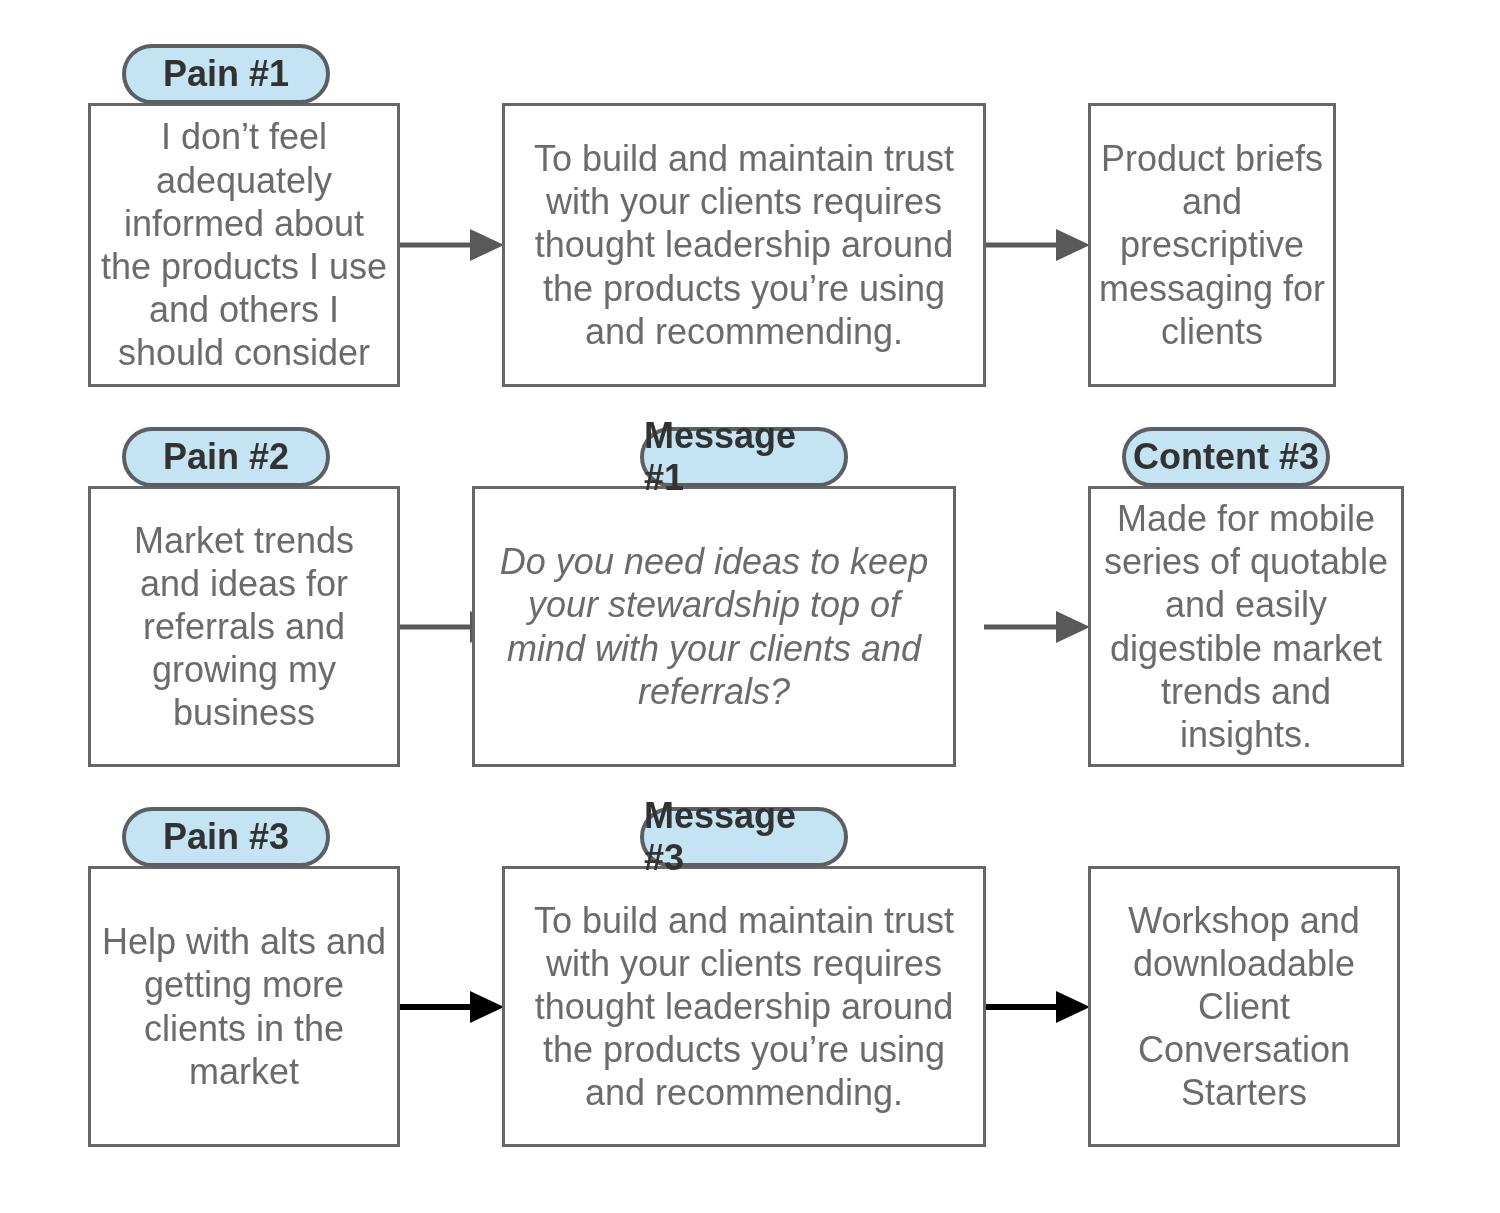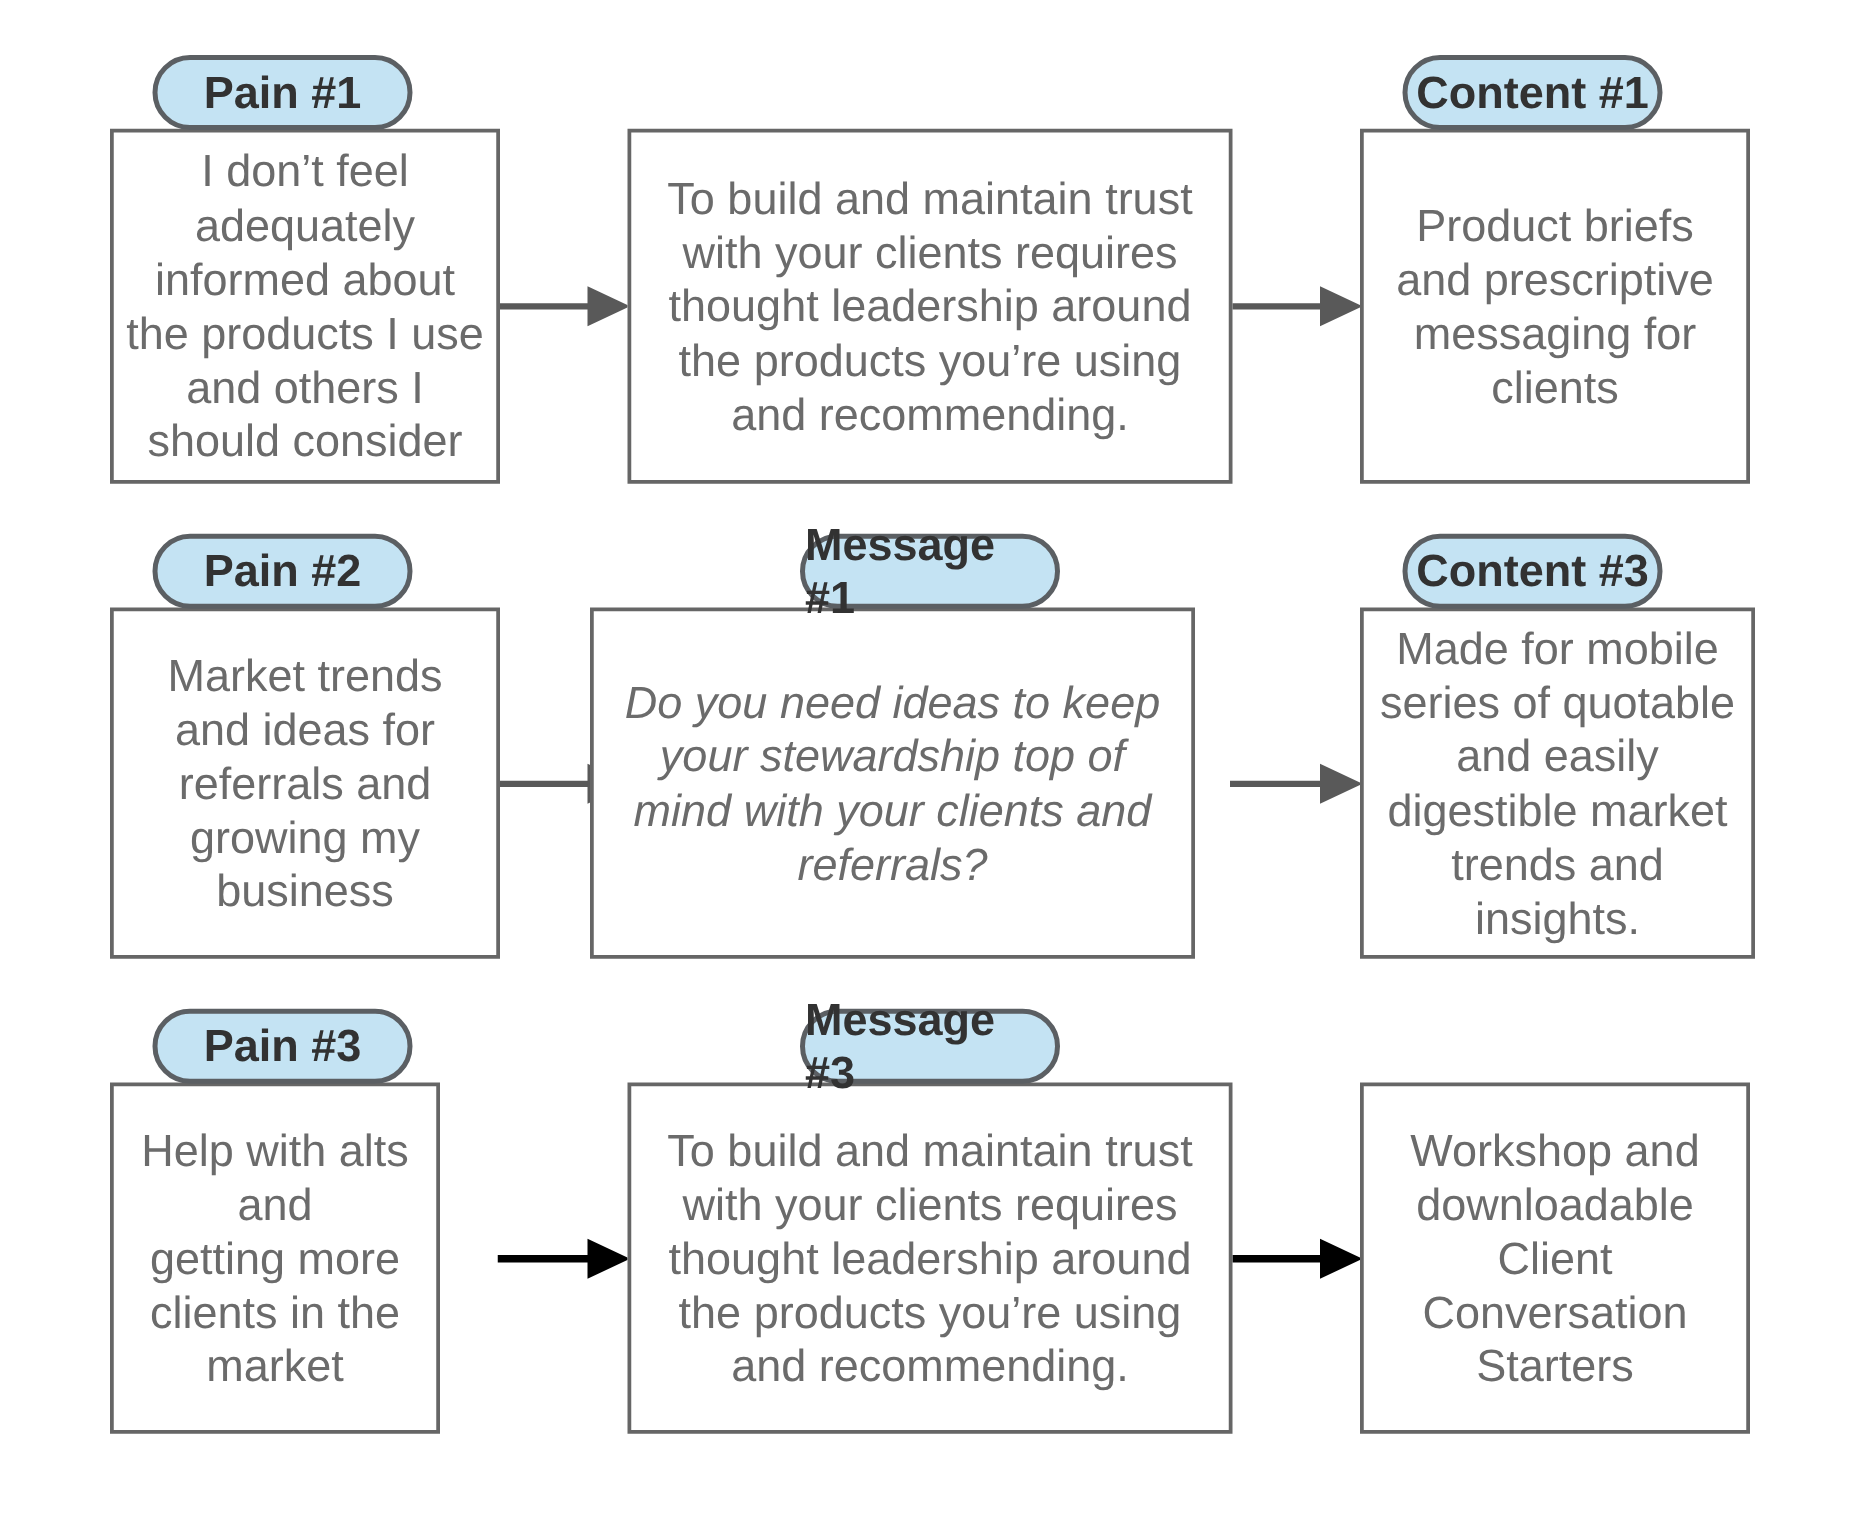--- a/index.html
+++ b/index.html
@@ -75,24 +75,21 @@
   </div>
 
   <div class="box" style="left:502px; top:103px; width:484px; height:284px;">
     <div class="body">To build and maintain trust
 with your clients requires
 thought leadership around
 the products you’re using
 and recommending.</div>
   </div>
 
-  <div class="pill" style="left:1122px; top:44px;">
-    <span class="label">Content #1</span>
-  </div>
-  <div class="box" style="left:1088px; top:103px; width:312px; height:284px;">
+  <div class="box" style="left:1088px; top:103px; width:248px; height:284px;">
     <div class="body">Product briefs
 and prescriptive
 messaging for
 clients</div>
   </div>
 
   <svg class="arrow" style="left:398px; top:223px;" width="106" height="44" viewBox="0 0 106 44">
     <line x1="0" y1="22" x2="74" y2="22" stroke-width="5" stroke="#595959"></line>
     <polygon points="72,6 106,22 72,38" fill="#595959"></polygon>
   </svg>
@@ -139,21 +136,21 @@
     <polygon points="72,6 106,22 72,38" fill="#595959"></polygon>
   </svg>
   <svg class="arrow" style="left:984px; top:605px;" width="106" height="44" viewBox="0 0 106 44">
     <line x1="0" y1="22" x2="74" y2="22" stroke-width="5" stroke="#595959"></line>
     <polygon points="72,6 106,22 72,38" fill="#595959"></polygon>
   </svg>
 
   <div class="pill" style="left:122px; top:807px;">
     <span class="label">Pain #3</span>
   </div>
-  <div class="box" style="left:88px; top:866px; width:264px; height:281px;">
+  <div class="box" style="left:88px; top:866px; width:312px; height:281px;">
     <div class="body">Help with alts and
 getting more
 clients in the
 market</div>
   </div>
 
   <div class="pill" style="left:640px; top:807px;">
     <span class="label">Message #3</span>
   </div>
   <div class="box" style="left:502px; top:866px; width:484px; height:281px;">

